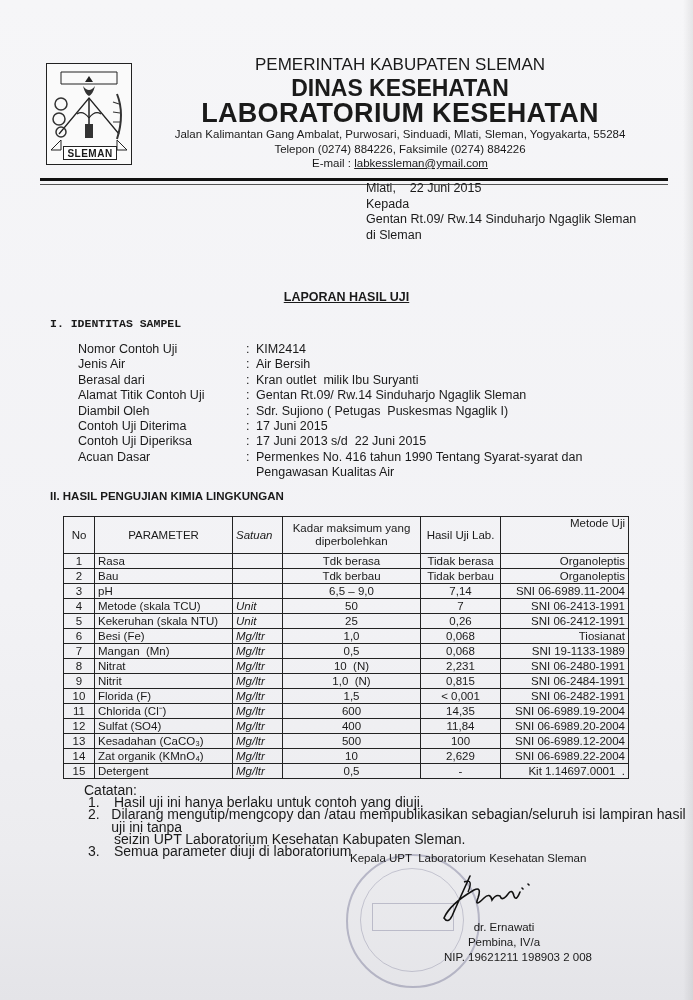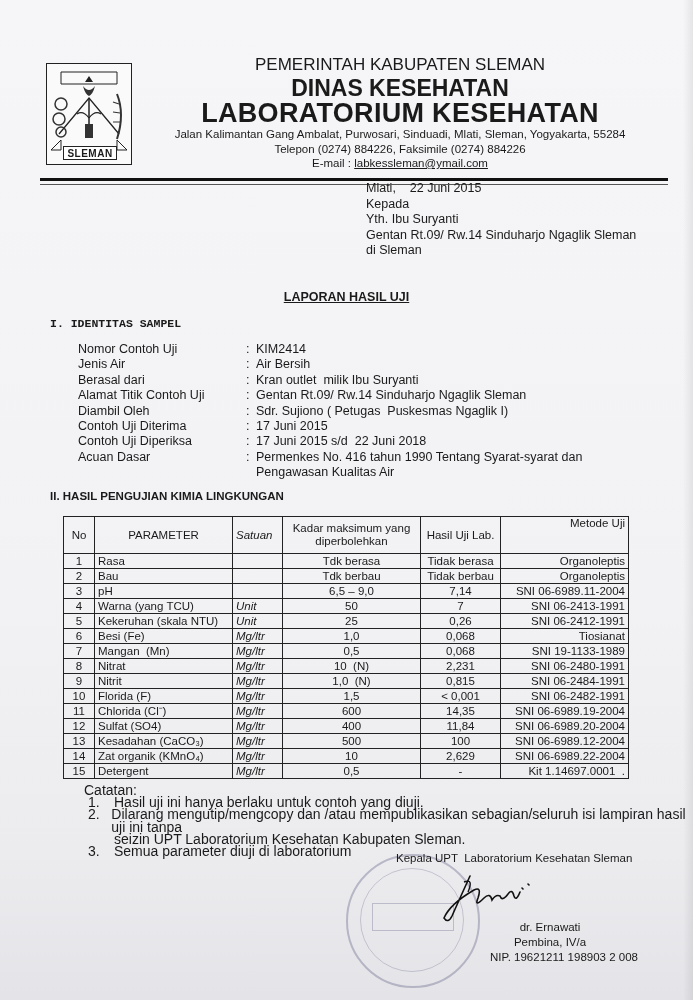--- a/index.html
+++ b/index.html
@@ -39,21 +39,21 @@
   .c-par{width:131px;text-align:left;}
   .c-sat{width:43px;text-align:left;font-style:italic;}
   .c-kad{width:131px;text-align:center;}
   .c-has{width:73px;text-align:center;}
   .c-met{width:121px;text-align:right;}
   th.c-par{text-align:center;}
   th.c-met{vertical-align:top;padding-top:2px;}
   .notes{left:86px;top:784px;font-size:14px;line-height:12.2px;}
   .notes .n{display:flex;}
   .notes .num{width:26px;text-align:left;padding-left:2px;}
-  .sign{left:350px;top:852px;width:280px;font-size:11.5px;margin-left:46px;}
+  .sign{left:350px;top:852px;width:280px;font-size:11.5px;}
   .sign .org{white-space:nowrap;}
   .sign .name{position:absolute;left:94px;top:68px;width:120px;text-align:center;line-height:15px;white-space:nowrap;}
   .stamp{left:346px;top:854px;width:130px;height:130px;border-radius:50%;border:2px solid rgba(120,120,150,0.45);}
   .stamp-inner{left:360px;top:868px;width:102px;height:102px;border-radius:50%;border:1px solid rgba(120,120,150,0.35);}
   .stamp-box{left:372px;top:903px;width:80px;height:26px;border:1px solid rgba(120,120,150,0.4);font-size:5px;color:rgba(90,90,120,0.6);text-align:center;line-height:12px;}
   .sigsvg{left:430px;top:868px;}
   .shadow-r{right:0;top:0;width:10px;height:1000px;background:linear-gradient(90deg,rgba(0,0,0,0),rgba(0,0,0,0.07));}
 </style>
 </head>
 <body>
@@ -86,21 +86,20 @@
   <div class="abs hdr h5">Telepon  (0274) 884226, Faksimile (0274) 884226</div>
   <div class="abs hdr h6">
     <span>E-mail : </span><u>labkessleman@ymail.com</u>
   </div>
   <div class="abs rule1"></div>
   <div class="abs rule2"></div>
 
   <div class="abs addr">
     <div style="white-space:pre;">Mlati,    22 Juni 2015</div>
     <div>Kepada</div>
-    <div>Yth. Ibu Suryanti</div>
     <div>Gentan Rt.09/ Rw.14 Sinduharjo Ngaglik Sleman</div>
     <div>di Sleman</div>
   </div>
 
   <div class="abs title"><span>LAPORAN HASIL UJI</span></div>
 
   <div class="abs sec" style="top:317px;font-family:Liberation Mono, monospace;">I.  IDENTITAS SAMPEL</div>
   <div class="abs ident">
     <div class="row">
         <span class="lbl">Nomor Contoh Uji</span>
@@ -128,21 +127,21 @@
         <span class="val" style="white-space:pre;">Sdr. Sujiono ( Petugas  Puskesmas Ngaglik I)</span>
       </div>
     <div class="row">
         <span class="lbl">Contoh Uji Diterima</span>
         <span class="sep">:</span>
         <span class="val">17 Juni 2015</span>
       </div>
     <div class="row">
         <span class="lbl">Contoh Uji Diperiksa</span>
         <span class="sep">:</span>
-        <span class="val" style="white-space:pre;">17 Juni 2015 s/d  22 Juni 2018</span>
+        <span class="val" style="white-space:pre;">17 Juni 2013 s/d  22 Juni 2015</span>
       </div>
     <div class="row">
         <span class="lbl">Acuan Dasar</span>
         <span class="sep">:</span>
         <span class="val">Permenkes No. 416 tahun 1990 Tentang Syarat-syarat dan</span>
       </div>
     <div class="row">
         <span class="lbl"></span>
         <span class="sep"></span>
         <span class="val">Pengawasan Kualitas Air</span>
@@ -182,21 +181,21 @@
       <tr>
           <td class="c-no">3</td>
           <td class="c-par">pH</td>
           <td class="c-sat"></td>
           <td class="c-kad">6,5 – 9,0</td>
           <td class="c-has">7,14</td>
           <td class="c-met">SNI 06-6989.11-2004</td>
         </tr>
       <tr>
           <td class="c-no">4</td>
-          <td class="c-par">Warna (yang TCU)</td>
+          <td class="c-par">Metode (skala TCU)</td>
           <td class="c-sat">Unit</td>
           <td class="c-kad">50</td>
           <td class="c-has">7</td>
           <td class="c-met">SNI 06-2413-1991</td>
         </tr>
       <tr>
           <td class="c-no">5</td>
           <td class="c-par">Kekeruhan (skala NTU)</td>
           <td class="c-sat">Unit</td>
           <td class="c-kad">25</td>

